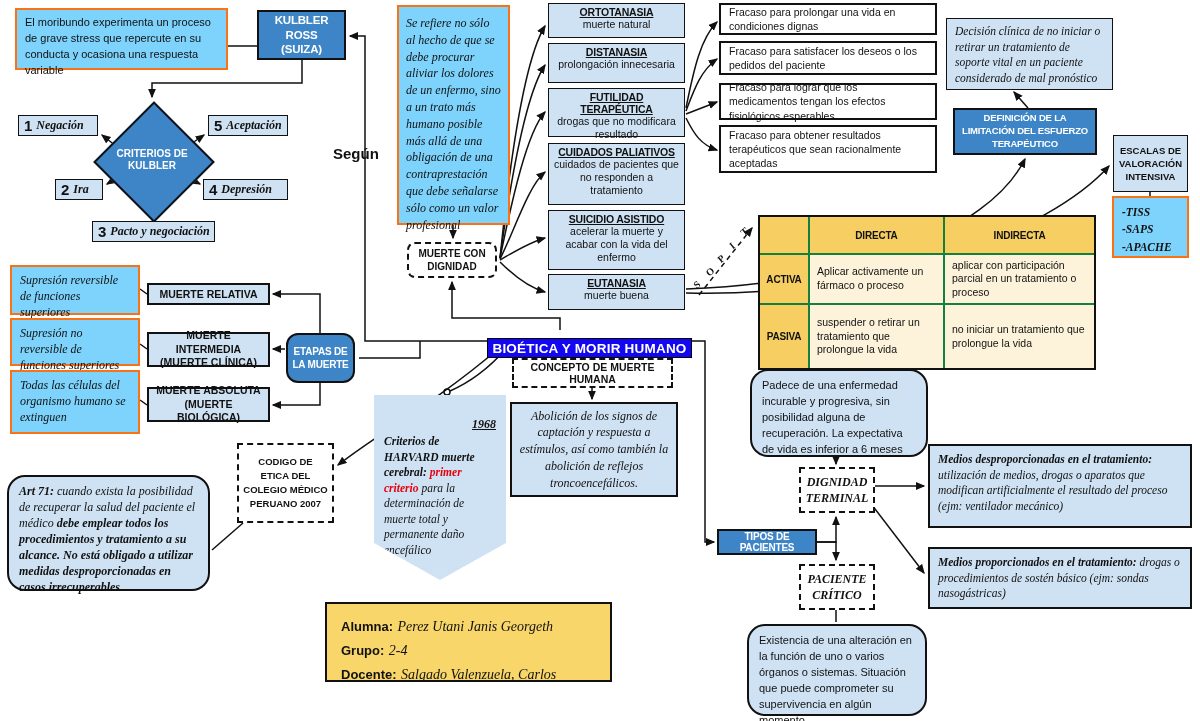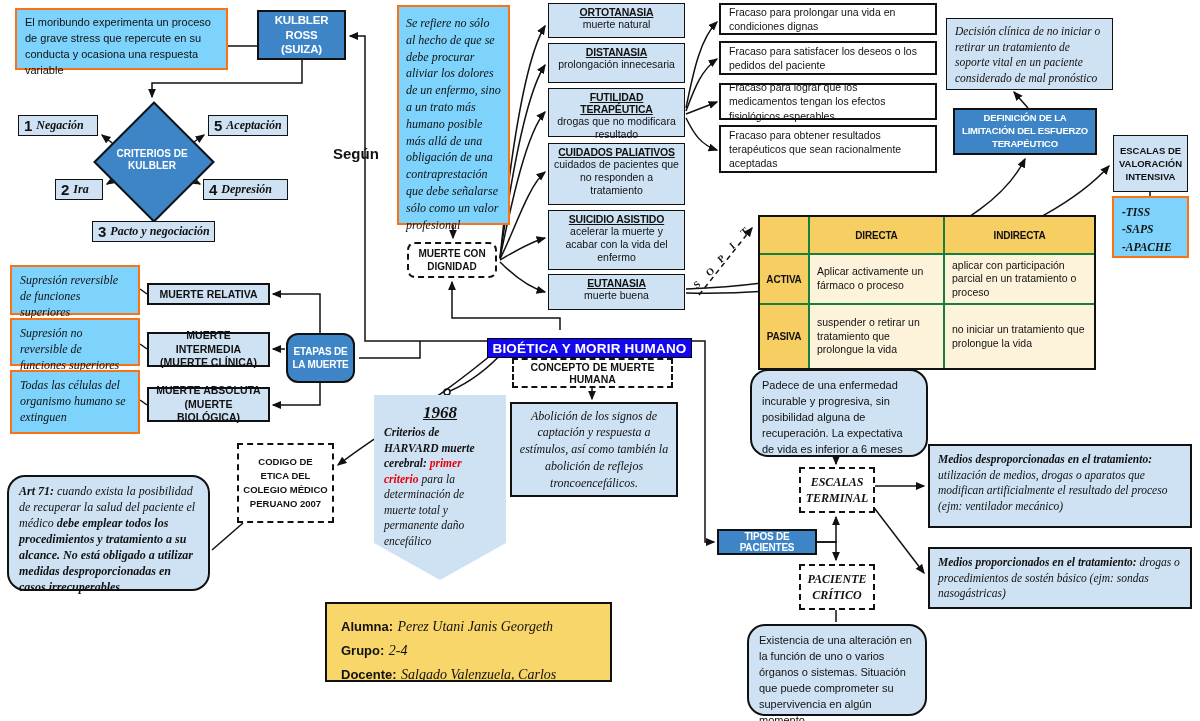--- a/index.html
+++ b/index.html
@@ -242,35 +242,35 @@
 
   <div class="abs hdrblue" style="left:286px;top:333px;width:69px;height:50px;border-radius:12px;font-size:10px;line-height:1.35;border-width:2.5px;">ETAPAS DE LA MUERTE</div>
 
   <div class="abs" style="left:487px;top:338px;width:205px;height:20px;background:#1307f2;border:1px solid #000;color:#fff;font-weight:bold;font-size:13.5px;display:flex;align-items:center;justify-content:center;letter-spacing:0.2px;">BIOÉTICA Y MORIR HUMANO</div>
 
   <div class="abs dashbox" style="left:512px;top:358px;width:161px;height:30px;font-weight:bold;font-size:10.5px;">CONCEPTO DE MUERTE HUMANA</div>
 
   <div class="abs lightbox hand" style="left:510px;top:402px;width:168px;height:95px;font-size:12px;line-height:1.4;display:flex;align-items:center;justify-content:center;border-width:2px;">Abolición de los signos de captación y respuesta a estímulos, así como también la abolición de reflejos troncoencefálicos.</div>
 
   <div class="abs pennant" style="left:374px;top:395px;width:132px;height:185px;">
-    <div class="hand" style="text-align:center;font-weight:bold;font-size:17px;text-decoration:underline;">1968</div>
+    <div class="hand" style="text-align:right;font-weight:bold;font-size:12px;text-decoration:underline;margin-top:14px;">1968</div>
     <div class="hand" style="font-size:11.5px;line-height:1.35;margin-top:2px;">
       <span style="font-weight:bold;">Criterios de HARVARD muerte cerebral: </span><span class="redtxt">primer criterio</span><span> para la determinación de muerte total y permanente daño encefálico</span>
     </div>
   </div>
 
   <div class="abs dashbox" style="left:237px;top:443px;width:97px;height:80px;font-weight:bold;font-size:9.5px;line-height:1.5;padding:4px;">CODIGO DE ETICA DEL COLEGIO MÉDICO PERUANO 2007</div>
 
   <div class="abs roundblue hand" style="left:7px;top:475px;width:203px;height:116px;font-size:12px;line-height:1.33;">
     <span style="font-weight:bold;">Art 71:</span><span> cuando exista la posibilidad de recuperar la salud del paciente el médico </span><span style="font-weight:bold;">debe emplear todos los procedimientos y tratamiento a su alcance. No está obligado a utilizar medidas desproporcionadas en casos irrecuperables</span>
   </div>
 
   <div class="abs roundblue" style="left:750px;top:369px;width:178px;height:88px;font-size:11px;line-height:1.45;">Padece de una enfermedad incurable y progresiva, sin posibilidad alguna de recuperación. La expectativa de vida es inferior a 6 meses</div>
 
-  <div class="abs dashbox hand" style="left:799px;top:467px;width:76px;height:46px;font-weight:bold;font-size:12px;line-height:1.35;">ESCALAS TERMINAL</div>
+  <div class="abs dashbox hand" style="left:799px;top:467px;width:76px;height:46px;font-weight:bold;font-size:12px;line-height:1.35;">DIGNIDAD TERMINAL</div>
 
   <div class="abs hdrblue" style="left:717px;top:529px;width:100px;height:26px;font-size:10px;">TIPOS DE PACIENTES</div>
 
   <div class="abs dashbox hand" style="left:799px;top:564px;width:76px;height:46px;font-weight:bold;font-size:12px;line-height:1.35;">PACIENTE CRÍTICO</div>
 
   <div class="abs roundblue" style="left:747px;top:624px;width:180px;height:92px;font-size:11px;line-height:1.45;">Existencia de una alteración en la función de uno o varios órganos o sistemas. Situación que puede comprometer su supervivencia en algún momento.</div>
 
   <div class="abs lightbox hand" style="left:928px;top:444px;width:264px;height:84px;text-align:left;font-size:11.5px;line-height:1.35;padding:6px 8px;border-width:2px;">
     <span style="font-weight:bold;">Medios desproporcionadas en el tratamiento:</span><span> utilización de medios, drogas o aparatos que modifican artificialmente el resultado del proceso (ejm: ventilador mecánico)</span>
   </div>

